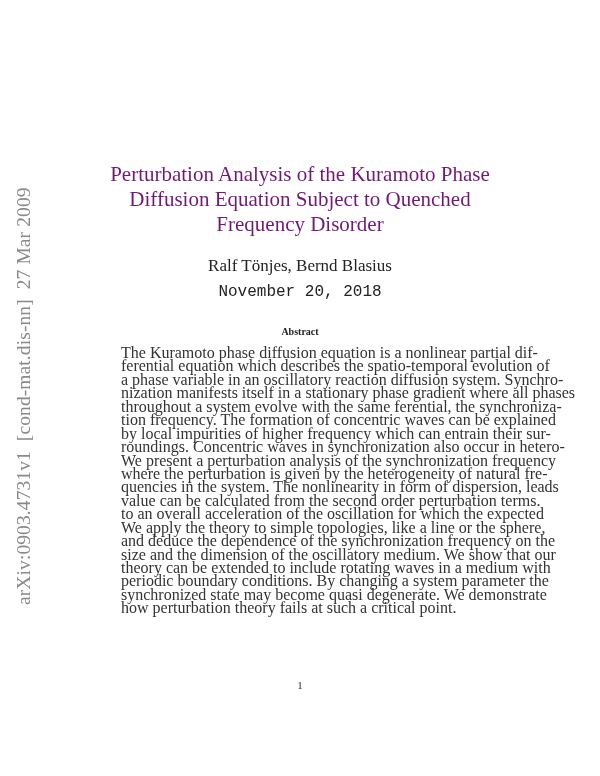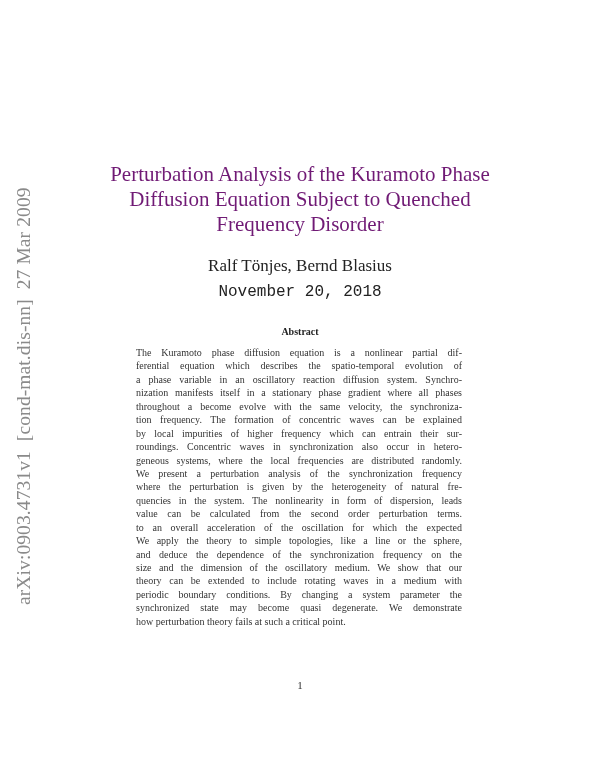--- a/index.html
+++ b/index.html
@@ -23,22 +23,22 @@
   }
   .date {
     position: absolute; left: 100px; top: 283px; width: 400px; text-align: center;
     font-family: Liberation Mono, monospace; font-size: 16px; color: #222;
   }
   .abstract-heading {
     position: absolute; left: 100px; top: 326px; width: 400px; text-align: center;
     font-family: "Liberation Serif", serif; font-weight: bold; font-size: 10px; color: #222;
   }
   .abstract-body {
-    position: absolute; left: 136px; top: 346px; width: 326px;
-    font-family: "Liberation Serif", serif; font-size: 10px; line-height: 13.45px; color: #333;
+    position: absolute; left: 121px; top: 346px; width: 326px;
+    font-family: "Liberation Serif", serif; font-size: 16px; line-height: 13.45px; color: #333;
   }
   .abstract-body .line { white-space: nowrap; text-align: justify; text-align-last: justify; display: block; height: 13.45px; }
   .abstract-body .line.last { text-align-last: left; }
   .page-number {
     position: absolute; left: 290px; top: 679px; width: 20px; text-align: center;
     font-family: "Liberation Serif", serif; font-size: 11px; color: #333;
   }
 </style>
 </head>
 <body>
@@ -55,25 +55,24 @@
   <div class="authors">Ralf Tönjes, Bernd Blasius</div>
   <div class="date">November 20, 2018</div>
 
   <div class="abstract-heading">Abstract</div>
 
   <div class="abstract-body">
     <span class="line">The Kuramoto phase diffusion equation is a nonlinear partial dif-</span>
     <span class="line">ferential equation which describes the spatio-temporal evolution of</span>
     <span class="line">a phase variable in an oscillatory reaction diffusion system. Synchro-</span>
     <span class="line">nization manifests itself in a stationary phase gradient where all phases</span>
-    <span class="line">throughout a become evolve with the same velocity, the synchroniza-</span>
+    <span class="line">throughout a system evolve with the same ferential, the synchroniza-</span>
     <span class="line">tion frequency. The formation of concentric waves can be explained</span>
     <span class="line">by local impurities of higher frequency which can entrain their sur-</span>
     <span class="line">roundings. Concentric waves in synchronization also occur in hetero-</span>
-    <span class="line">geneous systems, where the local frequencies are distributed randomly.</span>
     <span class="line">We present a perturbation analysis of the synchronization frequency</span>
     <span class="line">where the perturbation is given by the heterogeneity of natural fre-</span>
     <span class="line">quencies in the system. The nonlinearity in form of dispersion, leads</span>
     <span class="line">value can be calculated from the second order perturbation terms.</span>
     <span class="line">to an overall acceleration of the oscillation for which the expected</span>
     <span class="line">We apply the theory to simple topologies, like a line or the sphere,</span>
     <span class="line">and deduce the dependence of the synchronization frequency on the</span>
     <span class="line">size and the dimension of the oscillatory medium. We show that our</span>
     <span class="line">theory can be extended to include rotating waves in a medium with</span>
     <span class="line">periodic boundary conditions. By changing a system parameter the</span>

